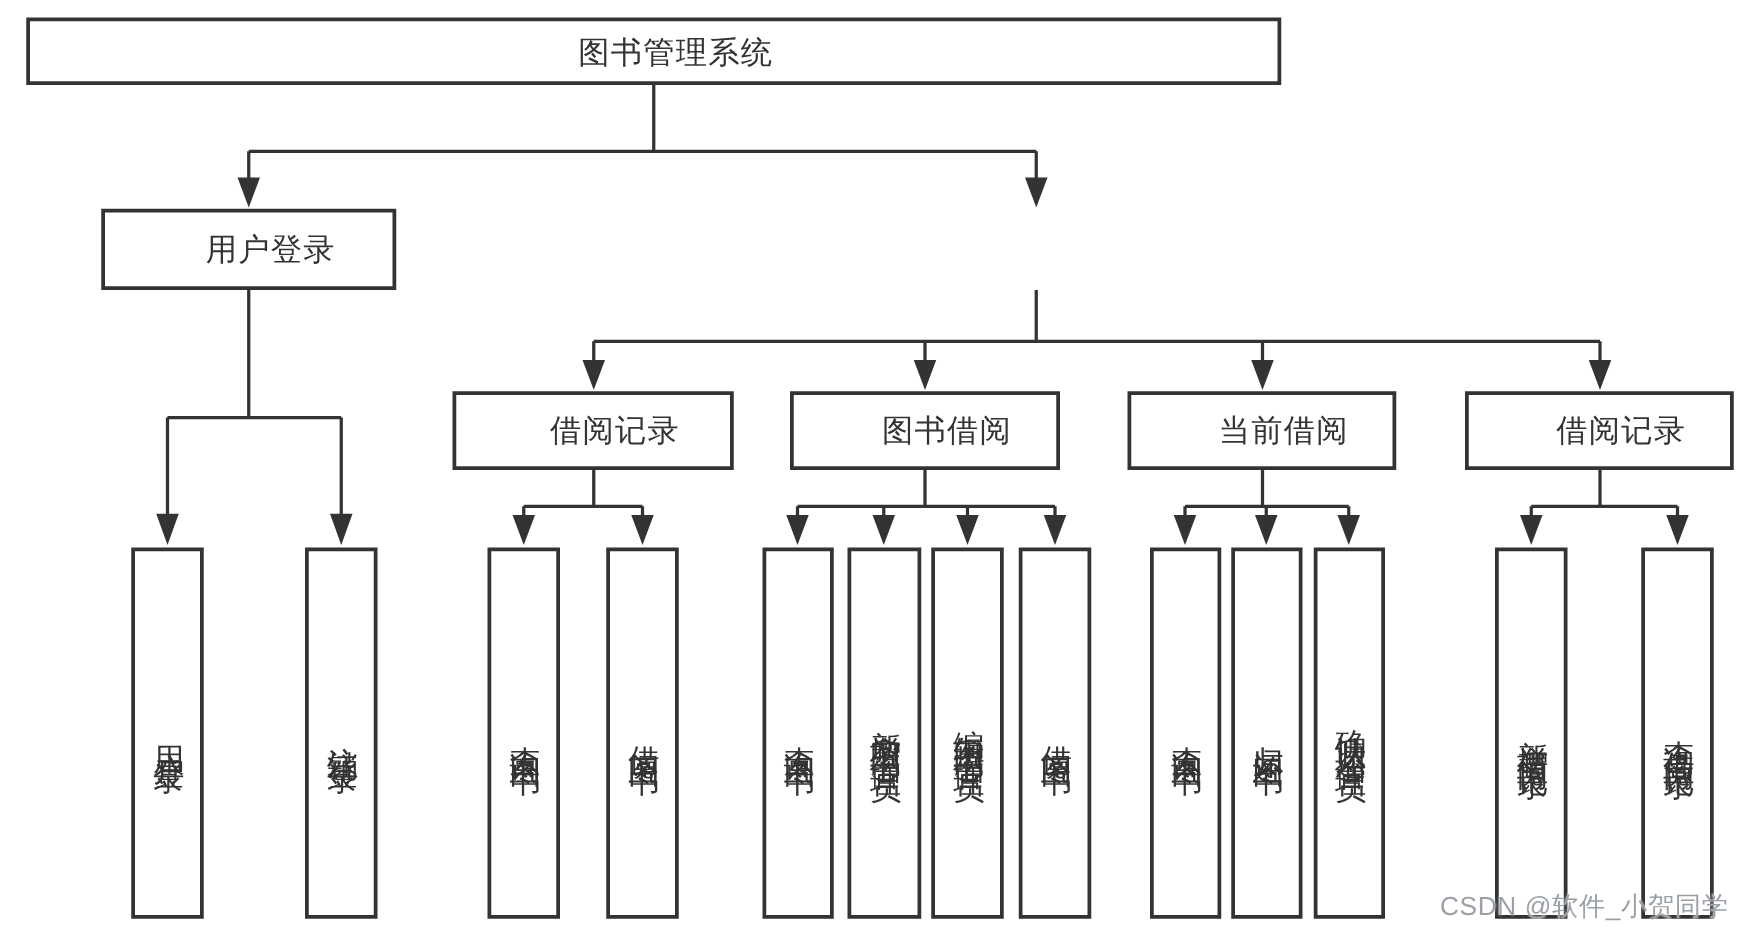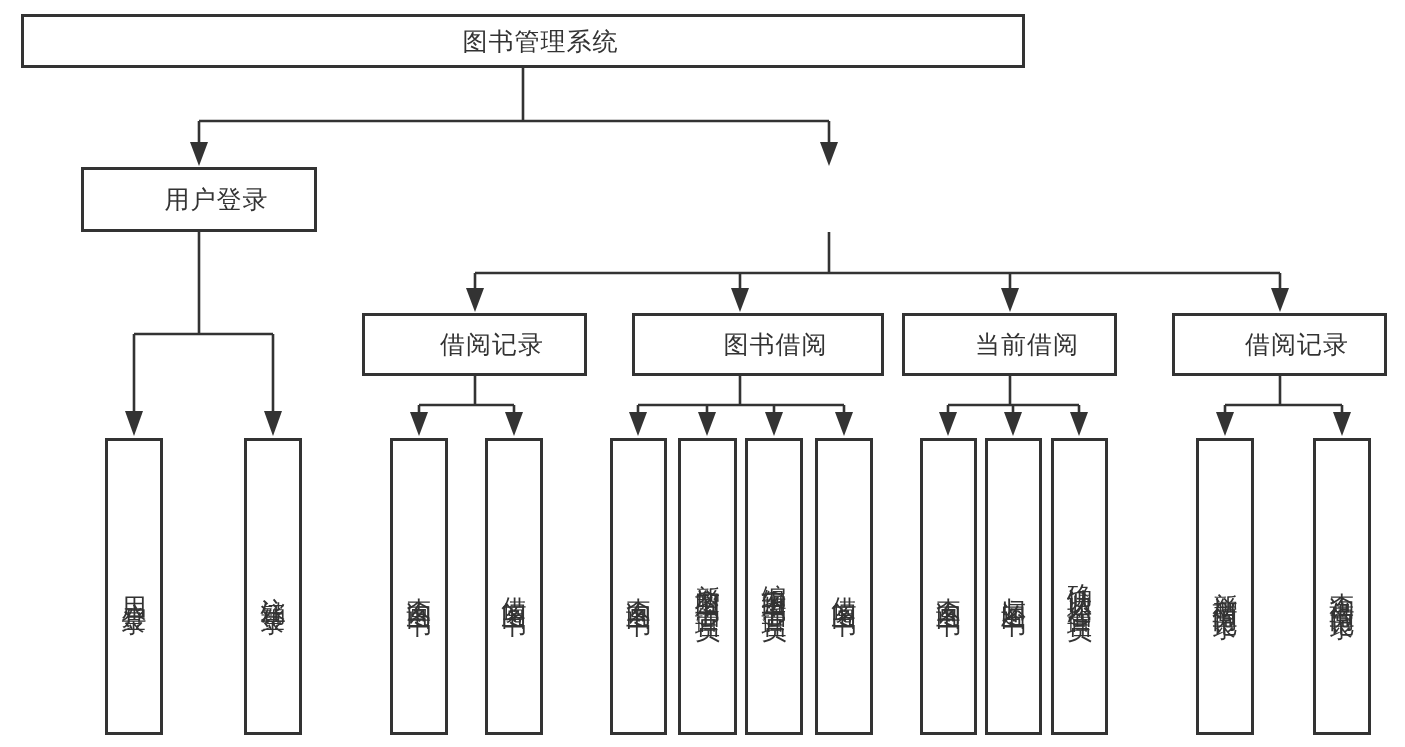--- a/index.html
+++ b/index.html
@@ -77,21 +77,21 @@
       <polygon points="1216,412 1234,412 1225,436"></polygon>
       <polygon points="1333,412 1351,412 1342,436"></polygon>
     </g>
   </svg>
 
   <div class="box hbox" style="left:21px;top:14px;width:1004px;height:54px">图书管理系统</div>
 
   <div class="box hbox" style="left:81px;top:167px;width:236px;height:65px">用户登录</div>
 
   <div class="box hbox" style="left:362px;top:313px;width:225px;height:63px">借阅记录</div>
-  <div class="box hbox" style="left:632px;top:313px;width:252px;height:63px">图书借阅</div>
+  <div class="box hbox" style="left:632px;top:313px;width:216px;height:63px">图书借阅</div>
   <div class="box hbox" style="left:1172px;top:313px;width:215px;height:63px">借阅记录</div>
   <div class="box hbox" style="left:902px;top:313px;width:215px;height:63px">当前借阅</div>
 
   <div class="box vbox" style="left:105px;top:438px;width:58px;height:297px">
     <span>用户登录</span>
   </div>
   <div class="box vbox" style="left:244px;top:438px;width:58px;height:297px">
     <span>注销登录</span>
   </div>
   <div class="box vbox" style="left:390px;top:438px;width:58px;height:297px">
@@ -121,14 +121,15 @@
   <div class="box vbox" style="left:1051px;top:438px;width:57px;height:297px">
     <span>确认归还（管理员）</span>
   </div>
   <div class="box vbox" style="left:1196px;top:438px;width:58px;height:297px">
     <span>新增借阅记录</span>
   </div>
   <div class="box vbox" style="left:1313px;top:438px;width:58px;height:297px">
     <span>查询借阅记录</span>
   </div>
 
+  <div class="watermark">CSDN @软件_小贺同学</div>
 
 </div>
 
 </body></html>

